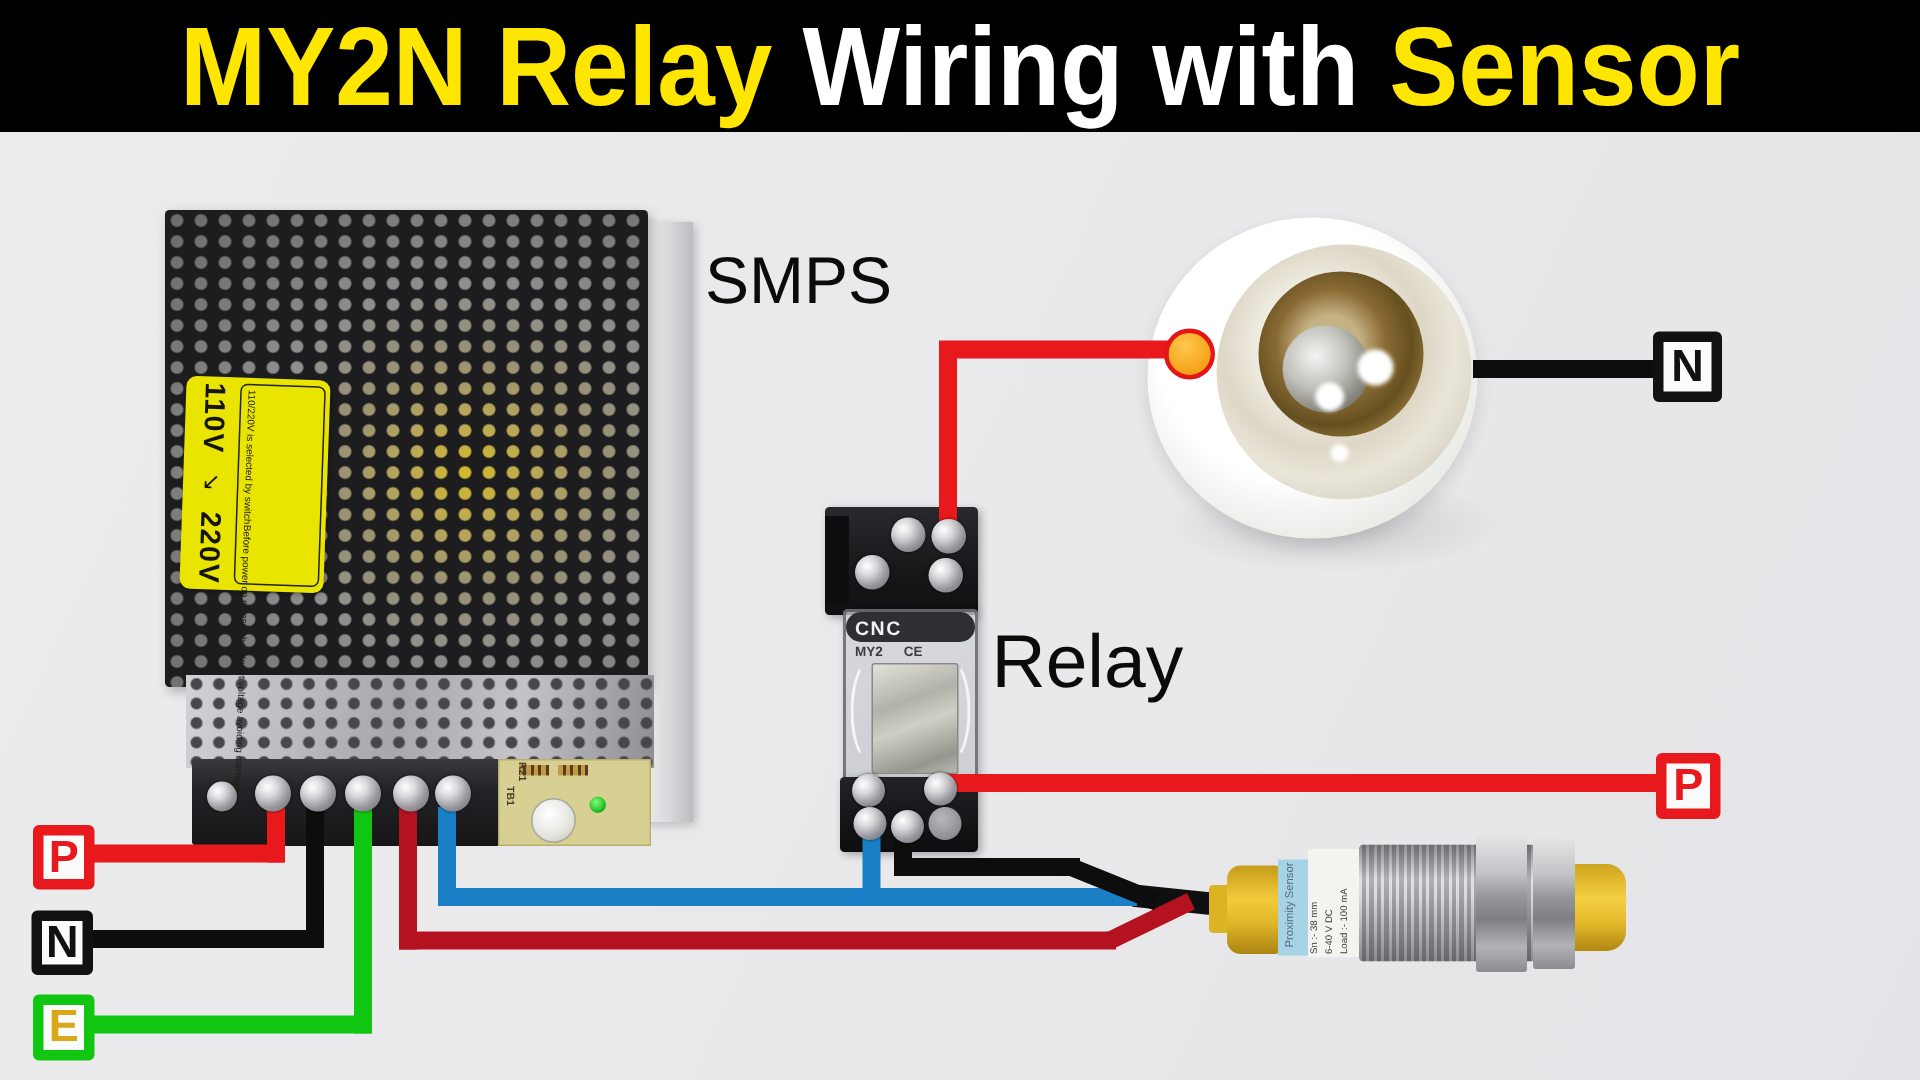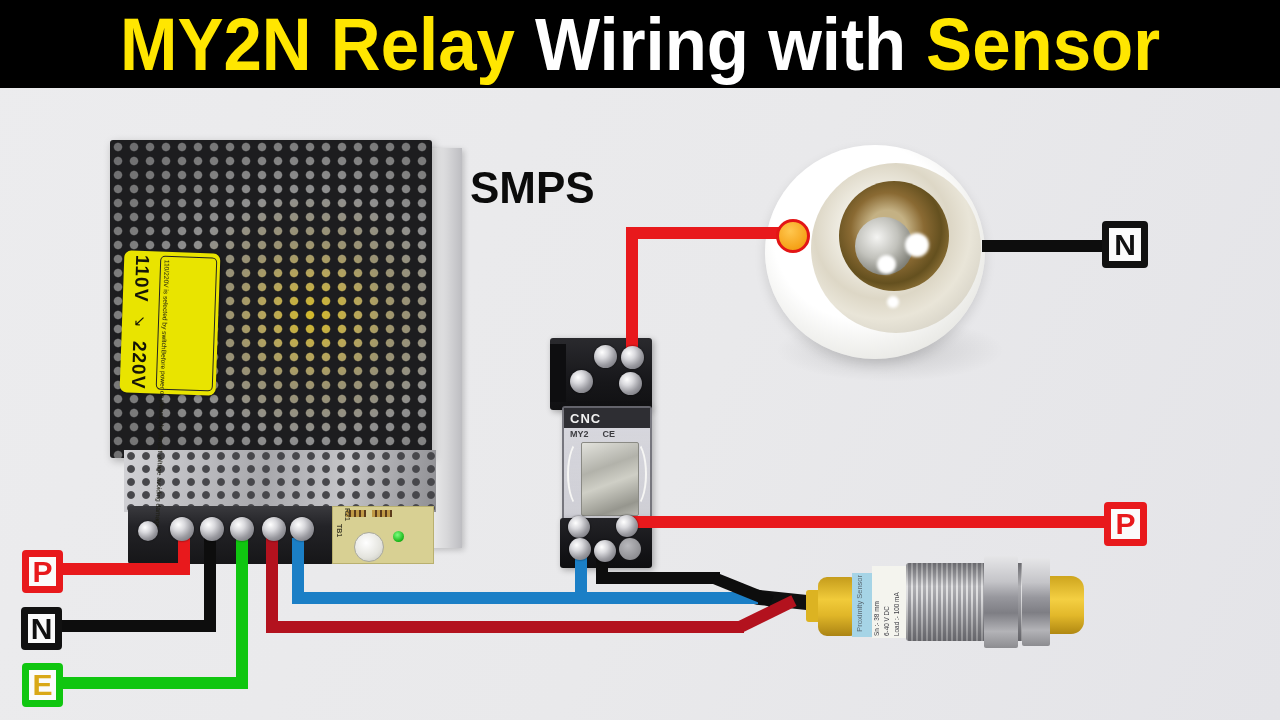--- a/index.html
+++ b/index.html
@@ -9,21 +9,21 @@
     font-family:"Liberation Sans", sans-serif;
   }
   
   #banner{position:absolute;left:0;top:0;width:1280px;height:88px;background:#000;
     display:flex;align-items:center;justify-content:center;gap:20px;z-index:20;}
   .t-part{font-size:69px;font-weight:700;letter-spacing:0px;line-height:1;transform:scaleY(1.08);}
   .t-yellow{color:#ffe600;}
   .t-white{color:#ffffff;}
   
   .abs{position:absolute;}
-  .lbl{position:absolute;font-weight:700;color:#0b0b0b;z-index:12;line-height:1;}
+  .lbl{position:absolute;font-weight:400;color:#0b0b0b;z-index:12;line-height:1;}
   .wire{position:absolute;z-index:8;}
   .red{background:#e8191c;}
   .dred{background:#b3121e;}
   .blk{background:#0d0d0d;}
   .grn{background:#10c610;}
   .blu{background:#1b7fc6;}
   .tag{position:absolute;z-index:11;background:#fbfbfb;border:7px solid;border-radius:4px;
     display:flex;align-items:center;justify-content:center;font-weight:700;font-size:30px;line-height:1;}
   .screw{position:absolute;border-radius:50%;z-index:9;
     background:radial-gradient(circle at 35% 32%,#ffffff 0%,#d9d9dd 28%,#9a9aa0 60%,#63636a 100%);
@@ -82,21 +82,21 @@
     border:3px solid #e31515;}
   
   #relay-sock-top{left:550px;top:338px;width:102px;height:72px;z-index:5;
     background:linear-gradient(180deg,#2a2a2e,#17171a 60%,#101012);border-radius:3px;
     box-shadow:2px 2px 6px rgba(0,0,0,.3);}
   #relay-ear{left:550px;top:344px;width:16px;height:58px;z-index:6;background:#0e0e10;}
   #relay-body{left:562px;top:406px;width:90px;height:116px;z-index:5;box-sizing:border-box;
     background:linear-gradient(180deg,rgba(210,210,218,.75),rgba(188,188,198,.6));
     border:2px solid rgba(95,95,102,.8);border-radius:3px;box-shadow:2px 2px 6px rgba(0,0,0,.25);}
   #relay-body-top{position:absolute;left:0;top:0;width:100%;height:20px;background:#2e2e33;
-    display:flex;align-items:center;padding-left:6px;box-sizing:border-box;}
+    display:flex;align-items:center;padding-left:6px;box-sizing:border-box;border-radius:10px;}
   #relay-brand{color:#f2f2f2;font-weight:700;font-size:13px;letter-spacing:1px;}
   #relay-row2{position:absolute;left:6px;top:21px;font-size:9px;color:#3c3c40;font-weight:700;
     display:flex;gap:14px;}
   #relay-core{position:absolute;left:17px;top:34px;width:56px;height:72px;z-index:2;border-radius:2px;
     background:linear-gradient(160deg,#e2e2dc 0%,#b2b2aa 35%,#cfcfc6 55%,#96968e 85%,#b9b9b1 100%);
     border:1px solid #8a8a84;}
   .relay-wirearc{position:absolute;width:22px;height:64px;border:2.5px solid #f6f6f4;z-index:3;
     border-color:transparent transparent transparent #f6f6f4;border-radius:50%;}
   #relay-sock-bot{left:560px;top:518px;width:92px;height:50px;z-index:5;
     background:linear-gradient(180deg,#232327,#131316 70%,#0e0e10);border-radius:3px;
@@ -262,14 +262,15 @@
       <span>E</span>
     </div>
   <div class="tag" style="left:1102px;top:221px;width:32px;height:33px;border-color:#111111;color:#111111;">
       <span>N</span>
     </div>
   <div class="tag" style="left:1104px;top:502px;width:29px;height:30px;border-color:#e8191c;color:#e8191c;">
       <span>P</span>
     </div>
 
   <div class="lbl" style="left:470px;top:166px;font-size:44px;">SMPS</div>
+  <div class="lbl" style="left:661px;top:416px;font-size:50px;">Relay</div>
 
 </div>
 
 </body></html>

